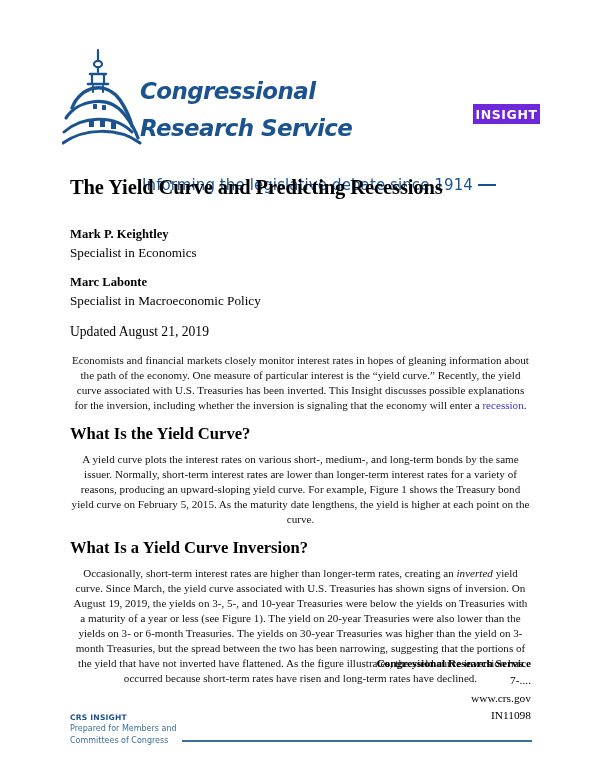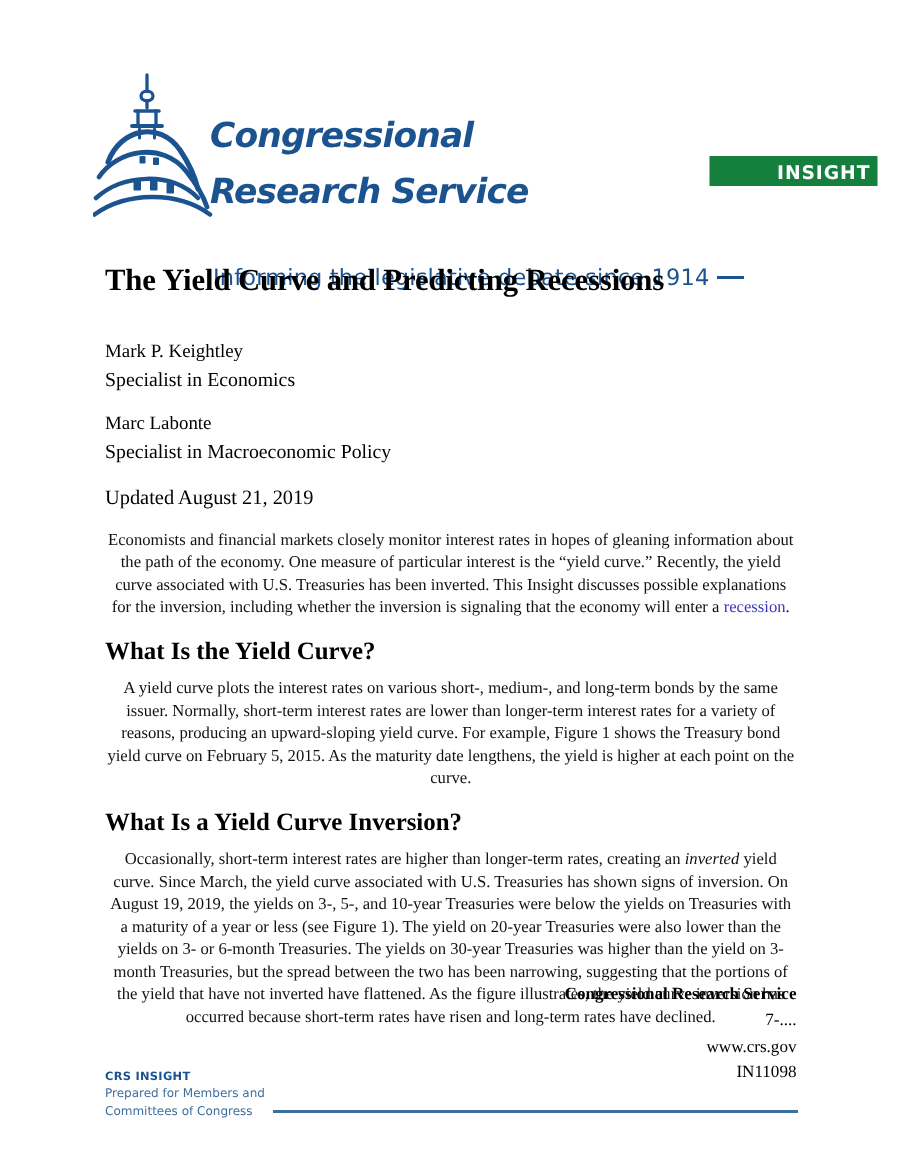--- a/index.html
+++ b/index.html
@@ -83,29 +83,29 @@
     height: 2px;
     background: #1b5390;
   }
 
   .insight-badge {
     position: absolute;
     left: 473px;
     top: 104px;
     width: 67px;
     height: 20px;
-    background: #15803d;
+    background: #6d28d9;
     color: #ffffff;
     font-family: "DejaVu Sans", sans-serif;
     font-weight: bold;
     font-size: 12.5px;
     letter-spacing: 0.6px;
     display: flex;
     align-items: center;
-    padding-left: 45px;
+    justify-content: center;
   }
 
   
   .content {
     position: absolute;
     left: 70px;
     top: 175px;
     width: 461px;
   }
 
@@ -113,21 +113,21 @@
     font-family: "Liberation Serif", serif;
     font-weight: bold;
     font-size: 20.5px;
     line-height: 1.2;
     margin: 0 0 26px 0;
     letter-spacing: -0.1px;
   }
 
   .author-name {
     font-family: "Liberation Serif", serif;
-    font-weight: normal;
+    font-weight: bold;
     font-size: 12.6px;
     margin: 0;
     line-height: 1.35;
   }
   .author-role {
     font-family: "Liberation Serif", serif;
     font-size: 13.2px;
     margin: 1px 0 0 0;
     line-height: 1.35;
   }

